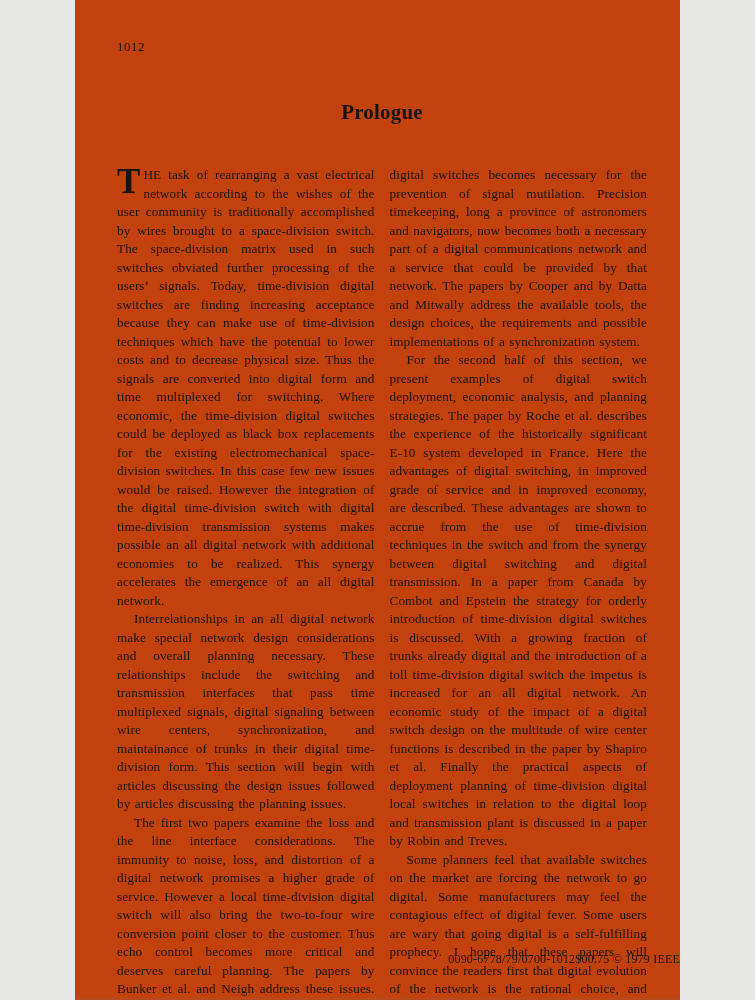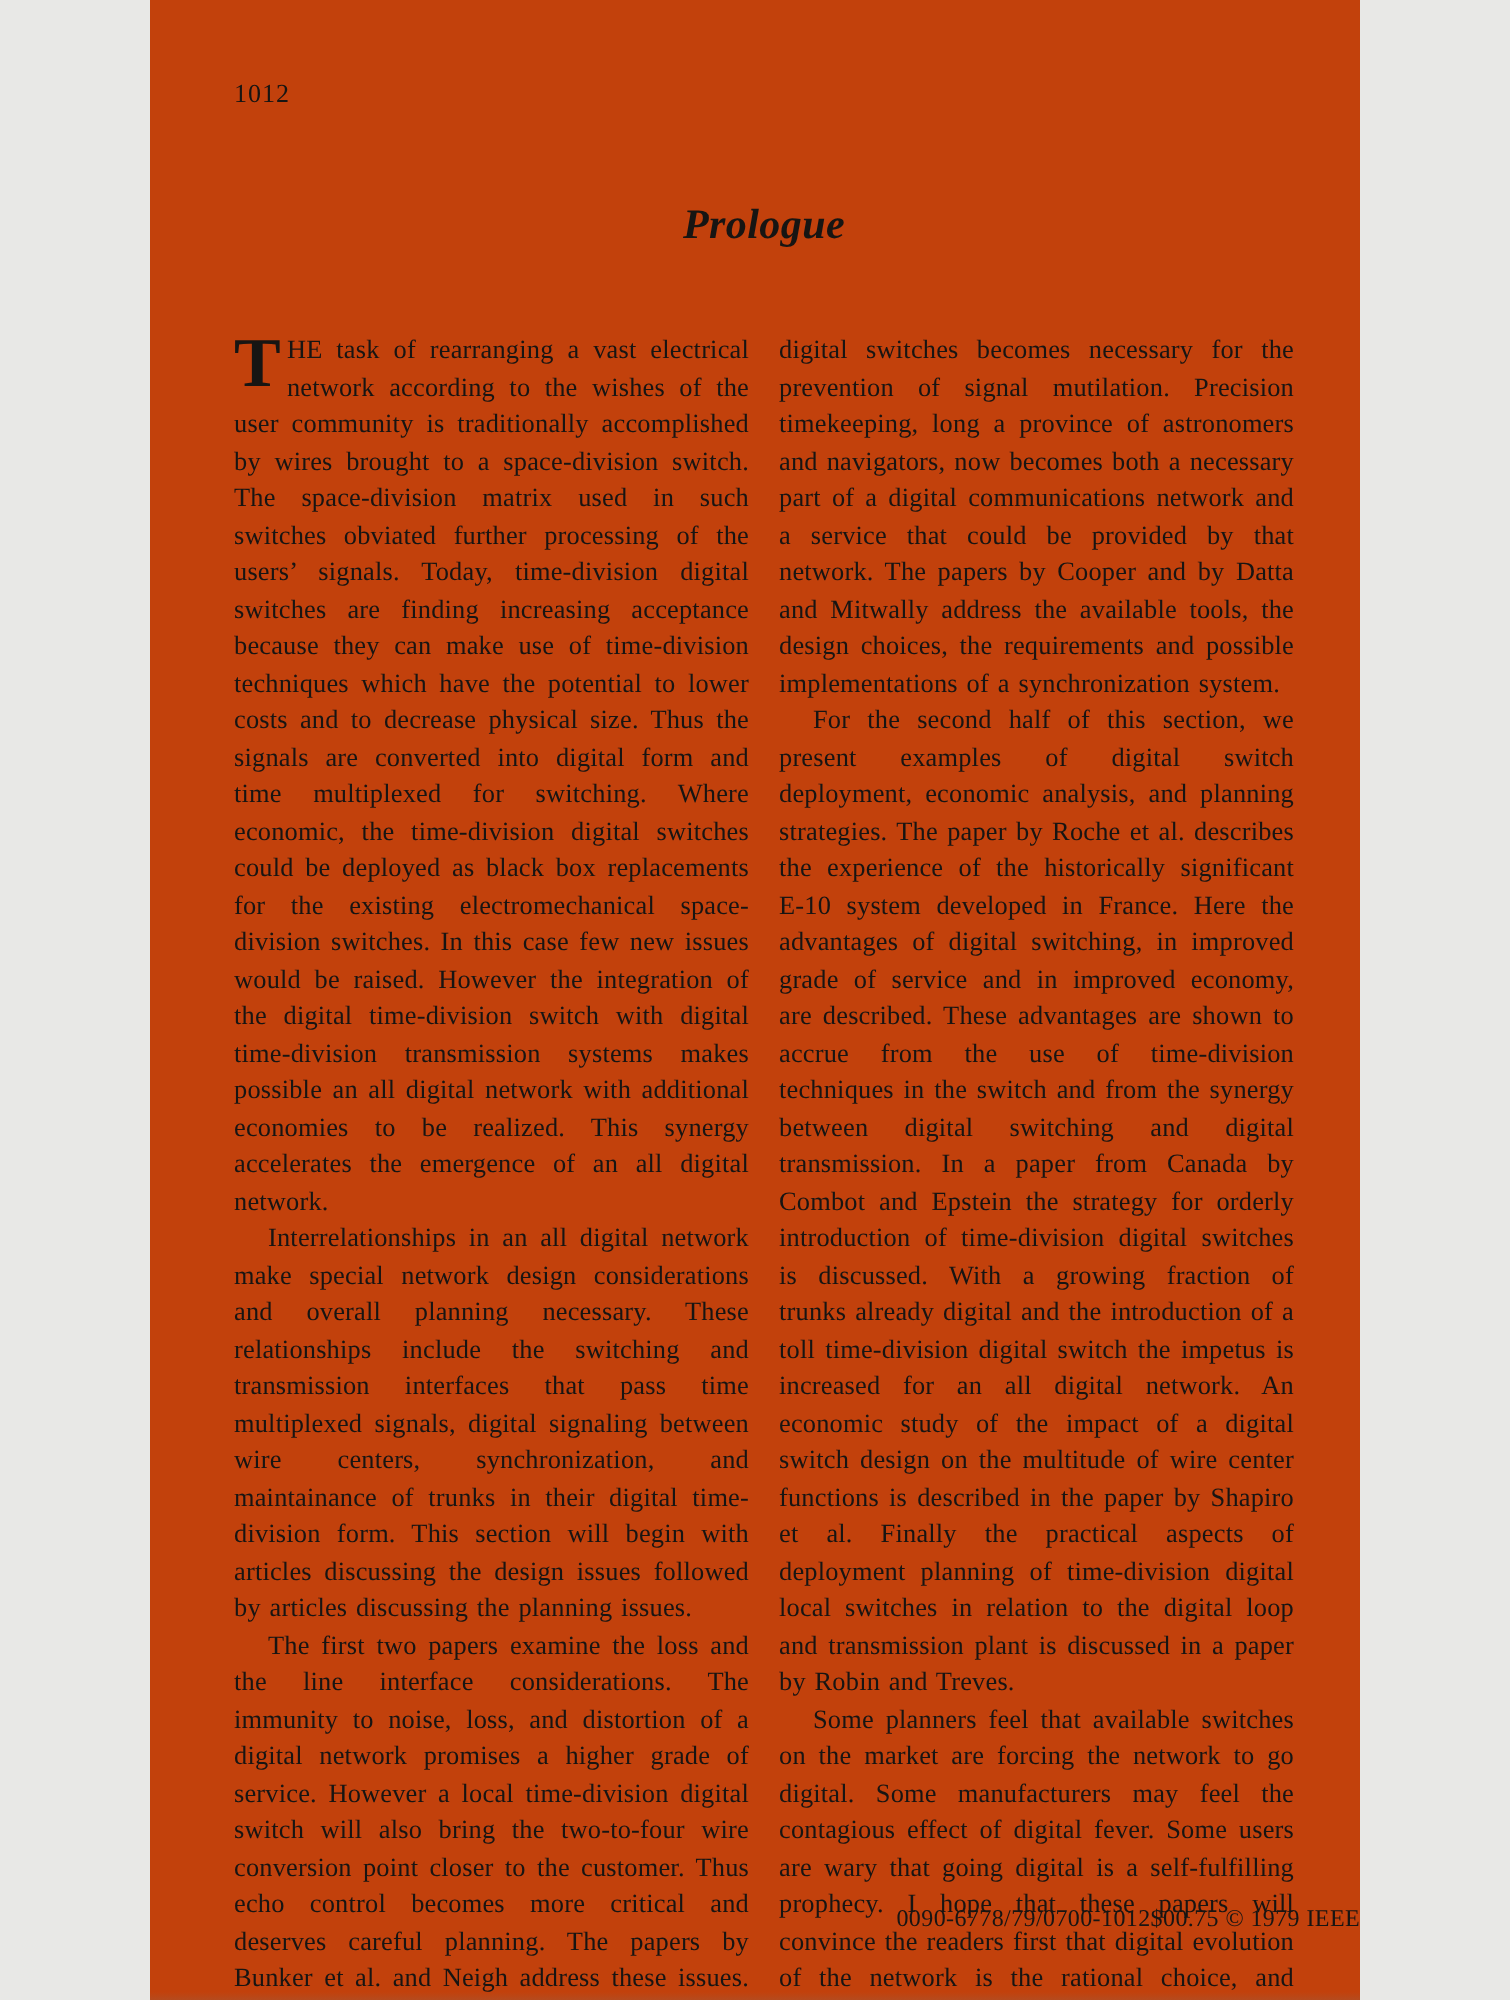--- a/index.html
+++ b/index.html
@@ -22,21 +22,21 @@
   .hdr{
     display:flex;justify-content:space-between;align-items:baseline;
     font-size:12px;line-height:14px;
   }
   .hdr .pageno{font-size:13px;letter-spacing:.5px;}
   .hdr .journal{
     font-size:10px;letter-spacing:.3px;font-weight:bold;
     transform:scale(1,1.05);
   }
   
-  .titles{margin-top:46px;text-align:center;font-style:italic;}
+  .titles{margin-top:46px;text-align:center;}
   .titles h1{
     font-size:21px;line-height:24px;margin:0;font-weight:bold;
     letter-spacing:.2px;
   }
   .titles h1 + h1{margin-top:22px;}
   
   .cols{
     display:flex;gap:15px;margin-top:42px;
   }
   .col{

